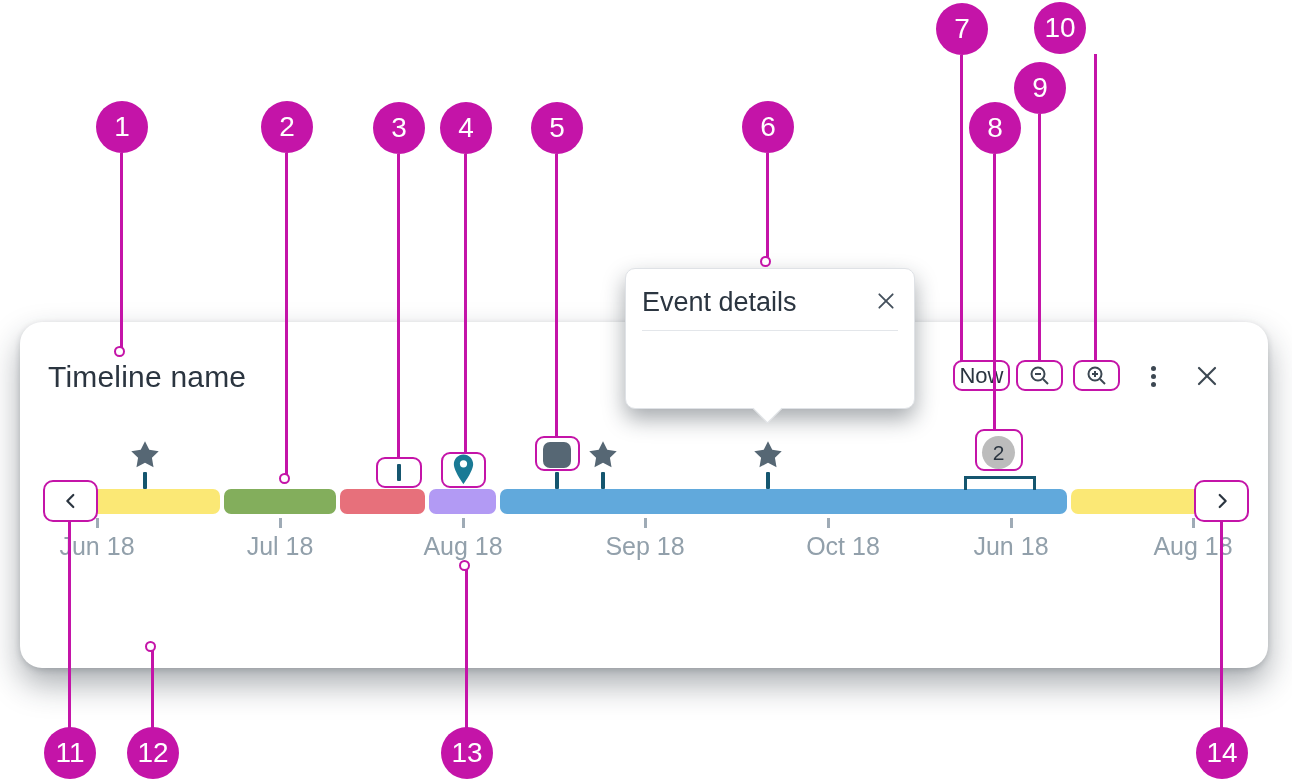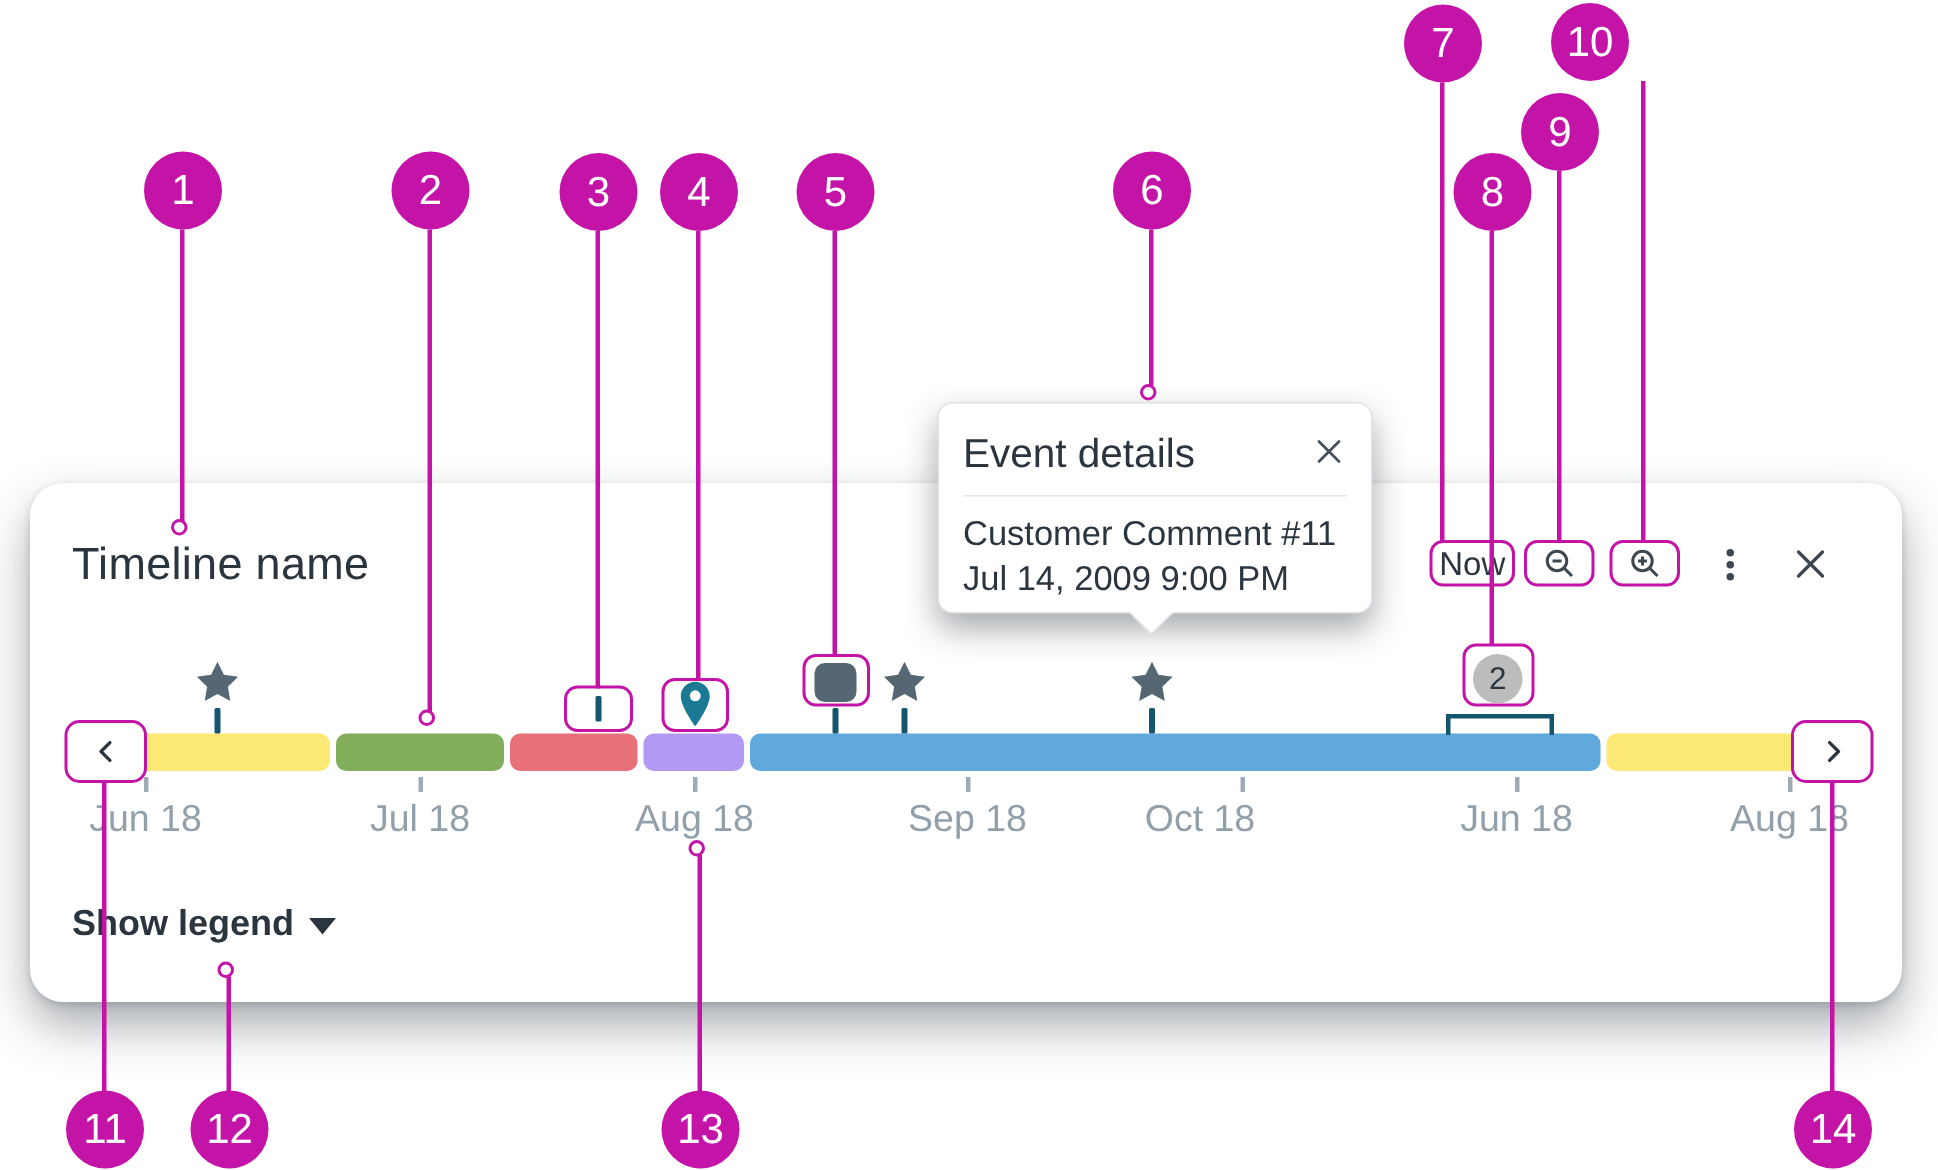--- a/index.html
+++ b/index.html
@@ -189,43 +189,35 @@
   <div class="axtick" style="left:279px"></div>
   <div class="axtick" style="left:462px"></div>
   <div class="axtick" style="left:644px"></div>
   <div class="axtick" style="left:827px"></div>
   <div class="axtick" style="left:1010px"></div>
   <div class="axtick" style="left:1192px"></div>
   <div class="month" style="left:97px">Jun 18</div>
   <div class="month" style="left:280px">Jul 18</div>
   <div class="month" style="left:463px">Aug 18</div>
   <div class="month" style="left:645px">Sep 18</div>
-  <div class="month" style="left:800px">Oct 18</div>
+  <div class="month" style="left:843px">Oct 18</div>
   <div class="month" style="left:1011px">Jun 18</div>
   <div class="month" style="left:1193px">Aug 18</div>
 
-  <div class="legend">
-    <span>Show legend</span>
-    <span class="caret"></span>
-  </div>
 
   <div class="popover">
     <div class="arrow"></div>
     <div class="pop-title">Event details</div>
     <div class="pop-close">
       <svg width="20" height="20" viewBox="0 0 24 24" stroke="#44505C" stroke-width="2.2" stroke-linecap="round">
         <line x1="4" y1="4" x2="20" y2="20"></line>
           <line x1="20" y1="4" x2="4" y2="20"></line>
       </svg>
     </div>
     <div class="pop-div"></div>
-    <div class="pop-body">
-      <div>Customer Comment #11</div>
-      <div>Jul 14, 2009 9:00 PM</div>
-    </div>
   </div>
 
   <div class="ln" style="left:120px;top:153px;height:195px"></div>
   <div class="ln" style="left:285px;top:153px;height:322px"></div>
   <div class="ln" style="left:397px;top:154px;height:305px"></div>
   <div class="ln" style="left:464px;top:154px;height:298px"></div>
   <div class="ln" style="left:555px;top:154px;height:283px"></div>
   <div class="ln" style="left:766px;top:153px;height:104px"></div>
   <div class="ln" style="left:960px;top:55px;height:306px"></div>
   <div class="ln" style="left:993px;top:154px;height:276px"></div>

